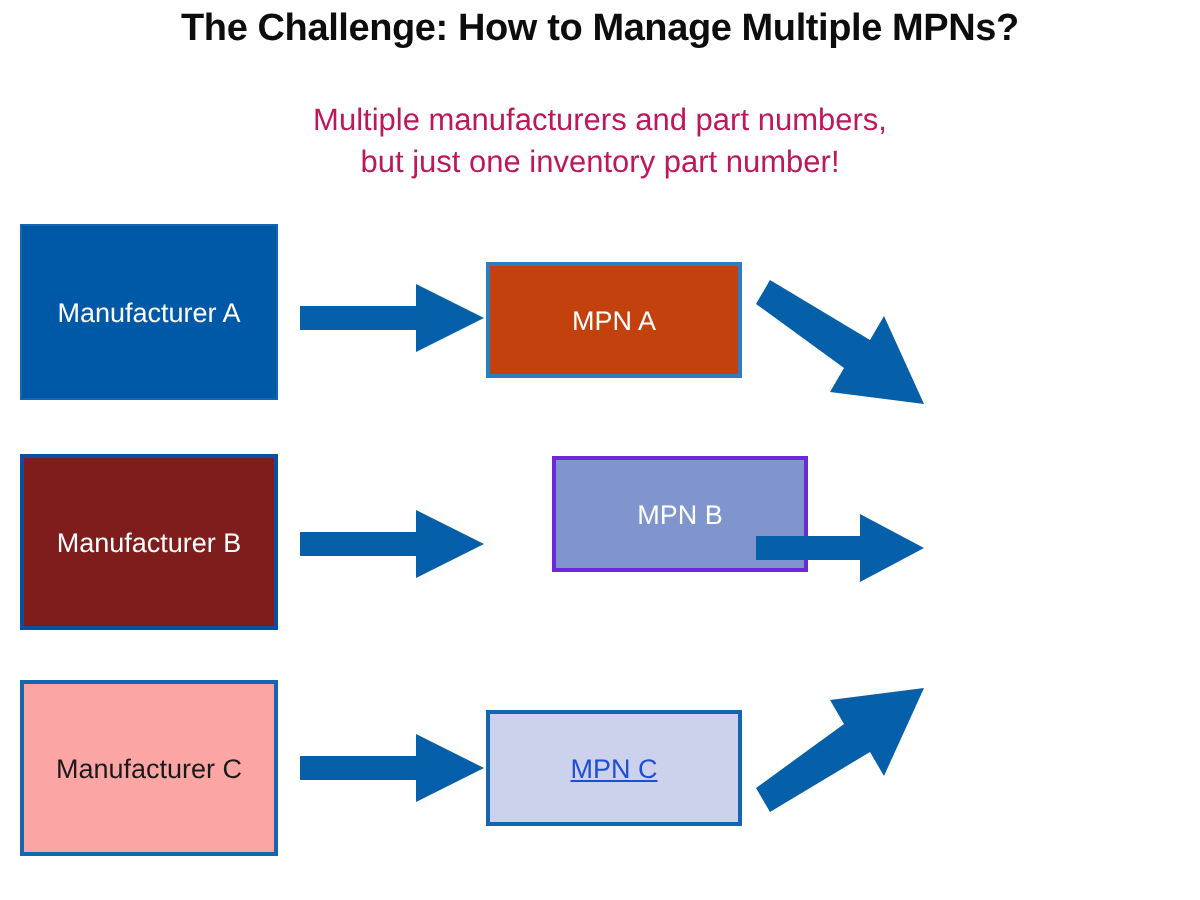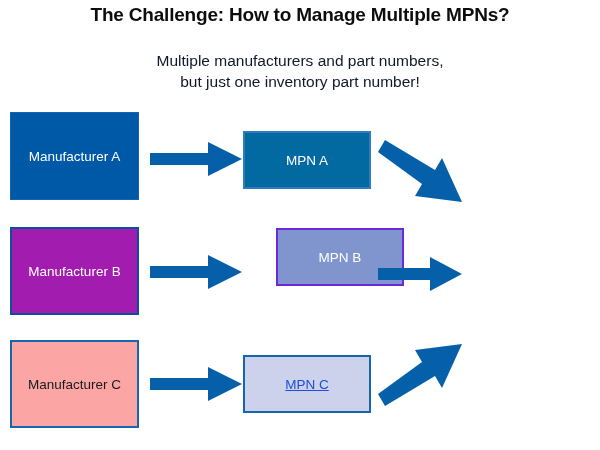--- a/index.html
+++ b/index.html
@@ -36,45 +36,45 @@
     color: #0d0d0d;
   }
   .subtitle {
     position: absolute;
     left: 0;
     top: 50px;
     width: 600px;
     text-align: center;
     font-size: 15.5px;
     line-height: 21px;
-    color: #0f172a;
+    color: #be185d;
   }
   .subtitle span { display: block; }
 
   
   .box {
     position: absolute;
     box-sizing: border-box;
     display: flex;
     align-items: center;
     justify-content: center;
     text-align: center;
     font-size: 13.5px;
     line-height: 17px;
   }
 
   
   .mfr { left: 10px; width: 129px; height: 88px; }
   .mfr-a { top: 112px; background: #0059a6; border: 1px solid #1565b0; color: #ffffff; }
-  .mfr-b { top: 227px; background: #a21caf; border: 2px solid #0b4fa0; color: #ffffff; }
+  .mfr-b { top: 227px; background: #7f1d1d; border: 2px solid #0b4fa0; color: #ffffff; }
   .mfr-c { top: 340px; background: #fca5a5; border: 2px solid #1565b0; color: #1a1a1a; }
 
   
   .mpn { left: 243px; width: 128px; height: 58px; }
-  .mpn-a { top: 131px; background: #0369a1; border: 2px solid #2f7cc0; color: #ffffff; }
+  .mpn-a { top: 131px; background: #c2410c; border: 2px solid #2f7cc0; color: #ffffff; }
   .mpn-b { top: 228px; background: #8095cd; border: 2px solid #6d28d9; color: #ffffff; margin-left: 33px; }
   .mpn-c { top: 355px; background: #cdd2ec; border: 2px solid #1565b0; color: #1d4ed8; text-decoration: underline; }
 
   
   .inventory {
     left: 463px;
     top: 112px;
     width: 125px;
     height: 314px;
     background: #e3e8f6;

